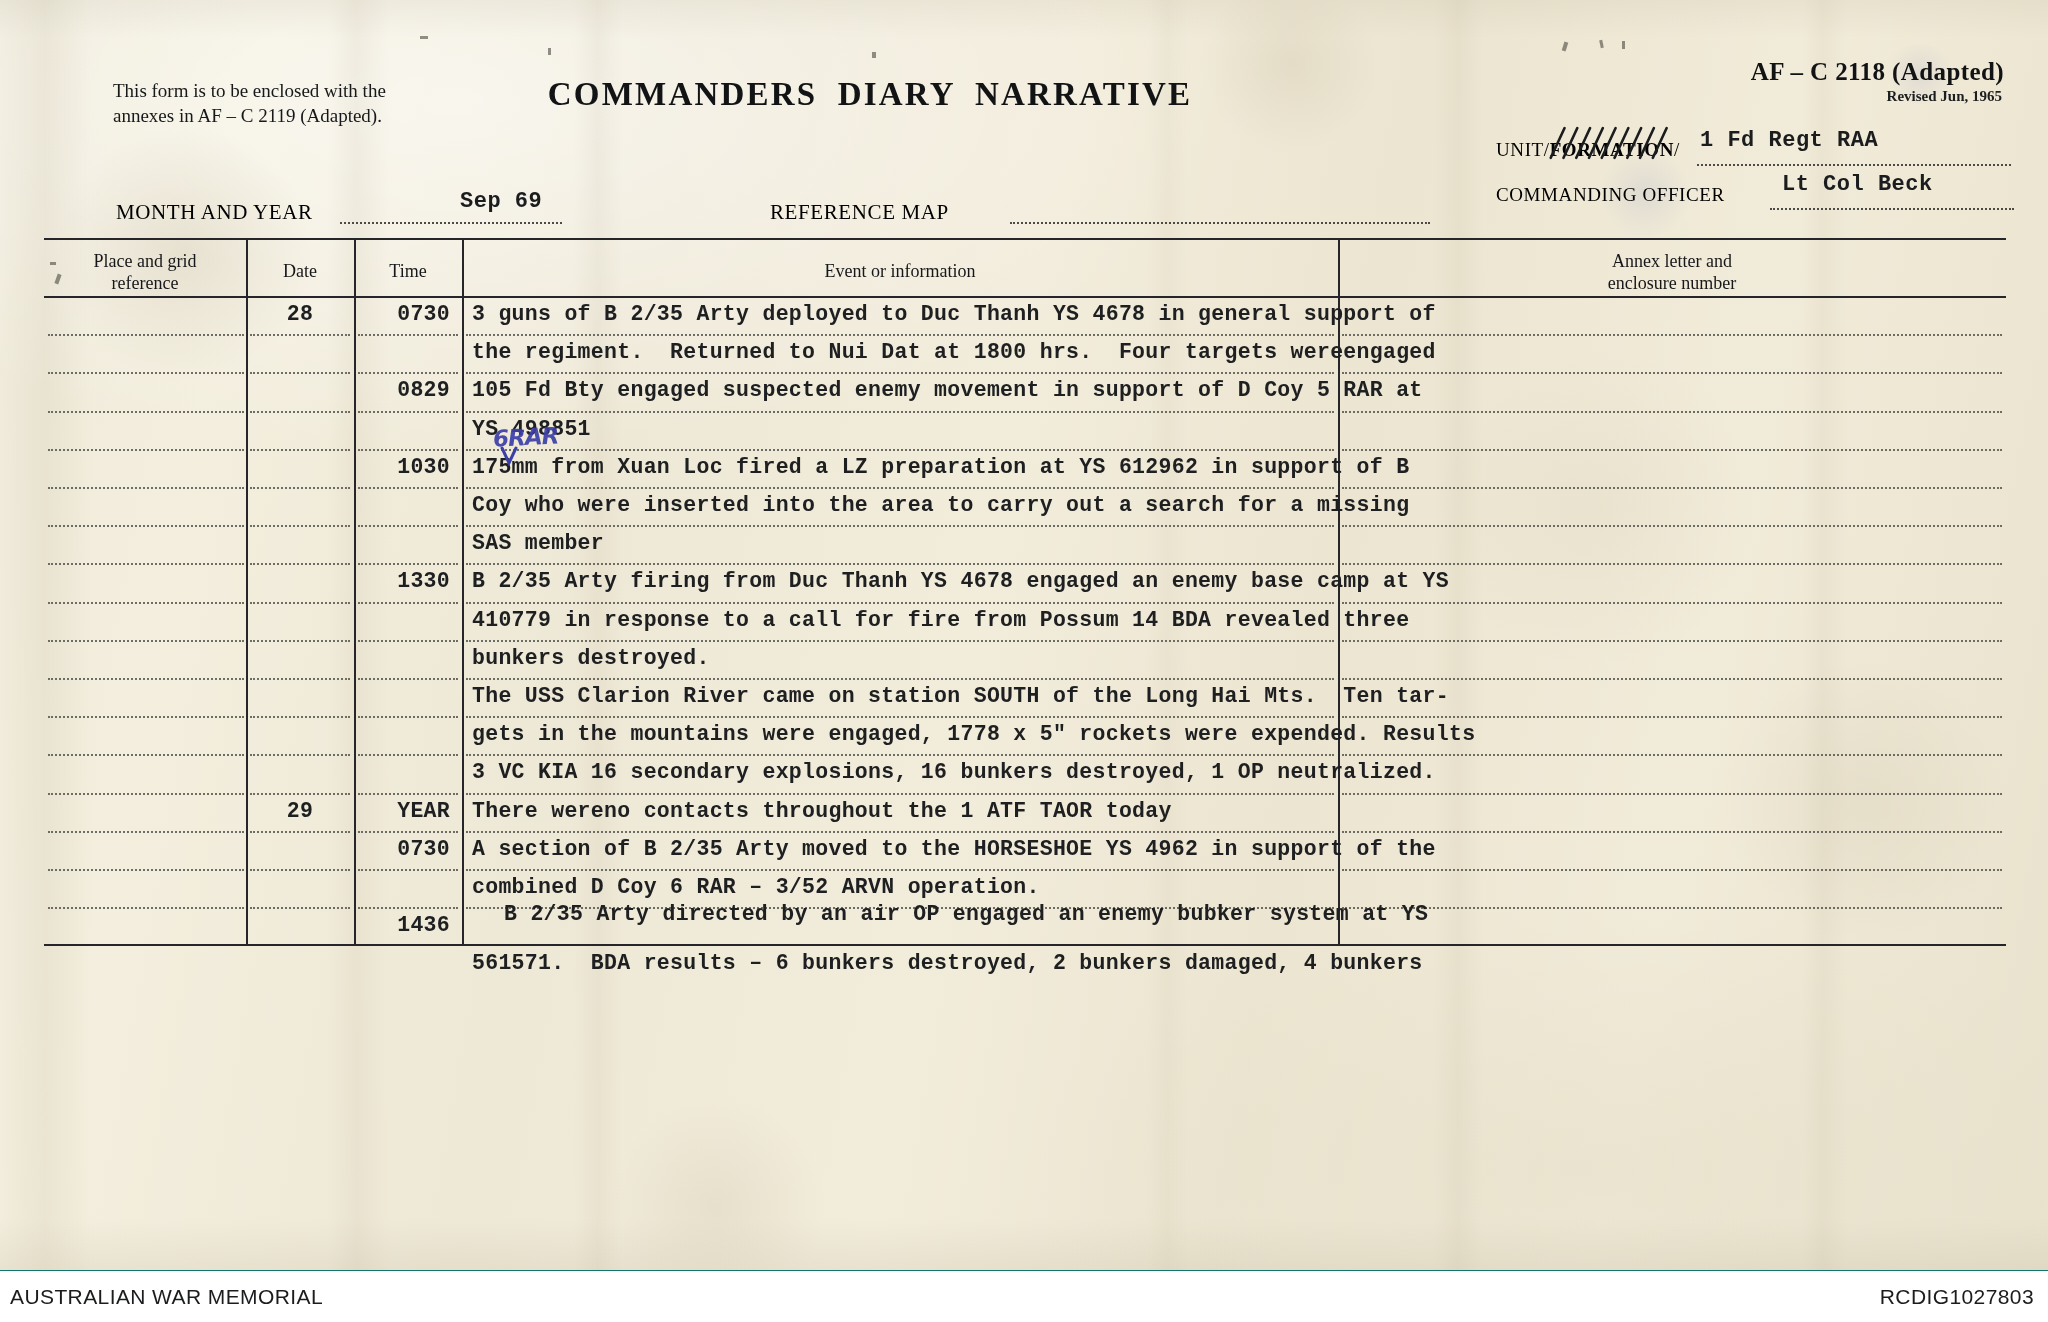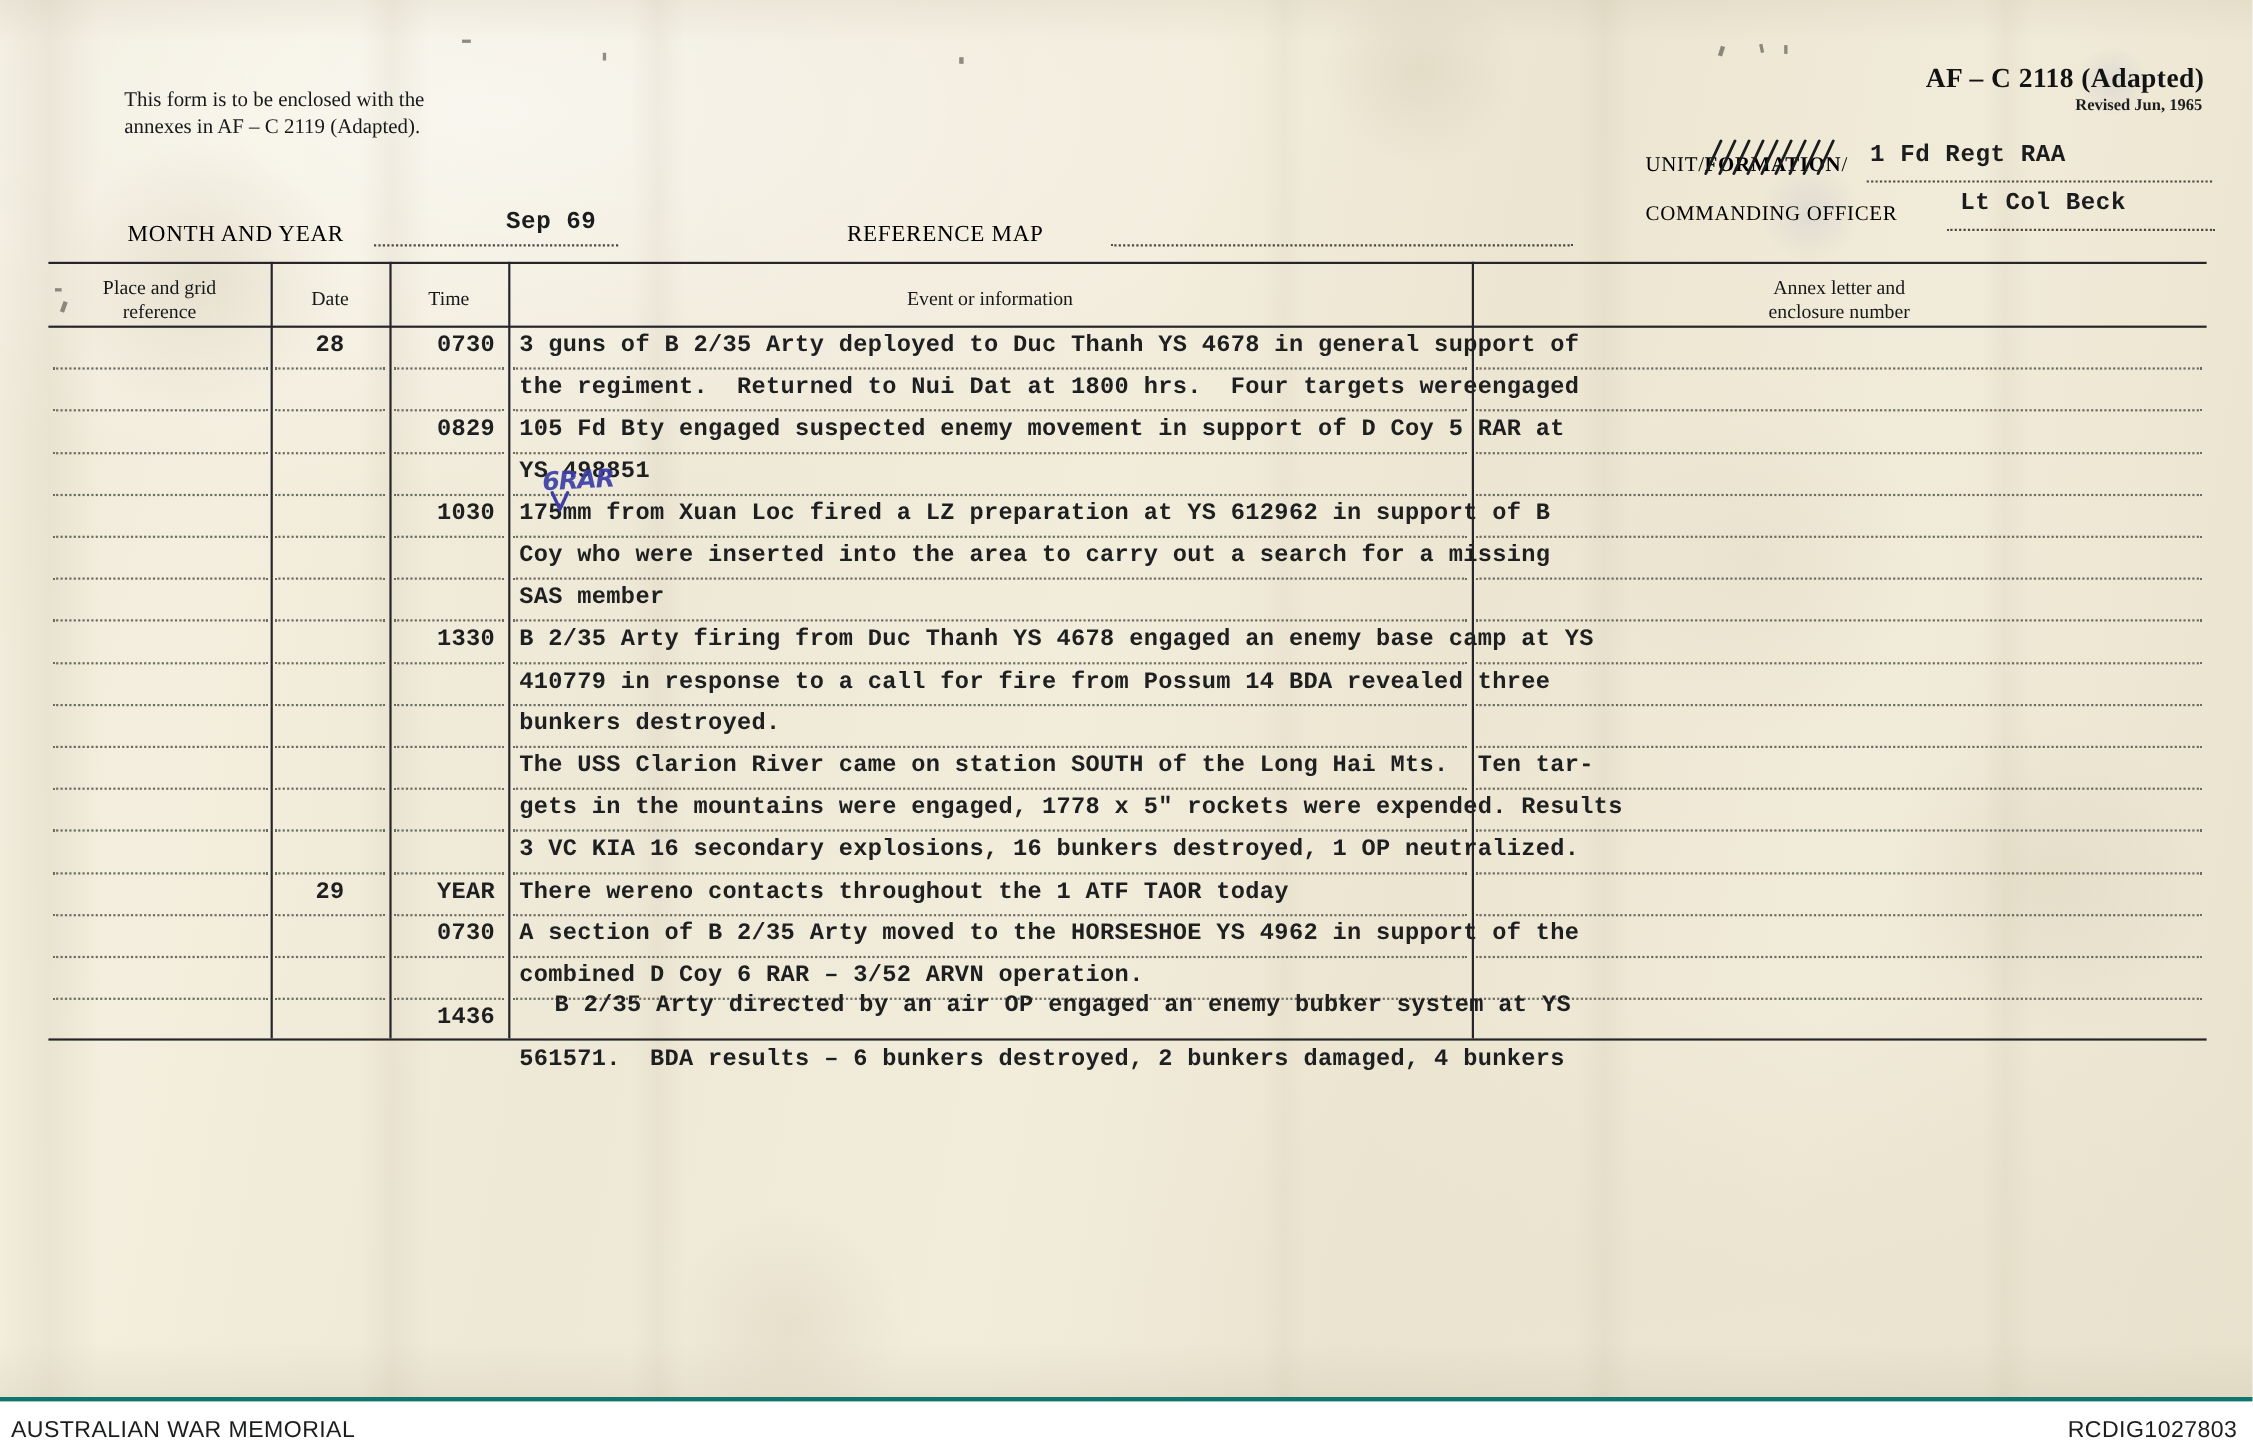--- a/index.html
+++ b/index.html
@@ -218,21 +218,21 @@
 
   
   .mark { position: absolute; background: #3a3830; opacity: .55; }
 
   
   #awmbar {
     position: absolute;
     left: 0; top: 1270px;
     width: 2048px; height: 52px;
     background: #ffffff;
-    border-top: 4px solid #0f766e;
+    border-top: 1px solid #0f766e;
   }
   #awmbar .left {
     position: absolute; left: 10px; top: 14px;
     font-size: 21px; letter-spacing: 0.4px;
     color: #1b1c1e;
     font-family: "Liberation Sans", sans-serif;
   }
   #awmbar .right {
     position: absolute; right: 14px; top: 14px;
     font-size: 21px; letter-spacing: 0.4px;
@@ -254,20 +254,21 @@
   <div class="mark" style="left:1600px;top:40px;width:3px;height:8px;transform:rotate(-12deg);"></div>
   <div class="mark" style="left:1622px;top:41px;width:3px;height:8px;"></div>
   <div class="mark" style="left:548px;top:48px;width:3px;height:7px;"></div>
   <div class="mark" style="left:872px;top:52px;width:4px;height:6px;"></div>
   <div class="mark" style="left:420px;top:36px;width:8px;height:3px;"></div>
   <div class="mark" style="left:50px;top:262px;width:6px;height:3px;"></div>
   <div class="mark" style="left:56px;top:274px;width:4px;height:10px;transform:rotate(20deg);"></div>
 
   <div class="hdr-note">This form is to be enclosed with the annexes in AF – C 2119 (Adapted).</div>
 
+  <div class="doc-title">COMMANDERS  DIARY  NARRATIVE</div>
 
   <div class="form-code">AF – C 2118  (Adapted)</div>
   <div class="form-rev">Revised Jun, 1965</div>
 
   <div class="fld" style="left:1496px;top:139px;">
     <span class="fld-label small">UNIT/</span><span class="struck"><span class="fld-label small" style="font-weight:bold;">FORMATION</span><svg class="slashes" viewBox="0 0 120 34" preserveAspectRatio="none">
           <g stroke="#1b1c1e" stroke-width="2.2" stroke-linecap="round">
             <line x1="4" y1="32" x2="16" y2="2"></line>
             <line x1="15" y1="32" x2="27" y2="2"></line>
             <line x1="26" y1="32" x2="38" y2="2"></line>

